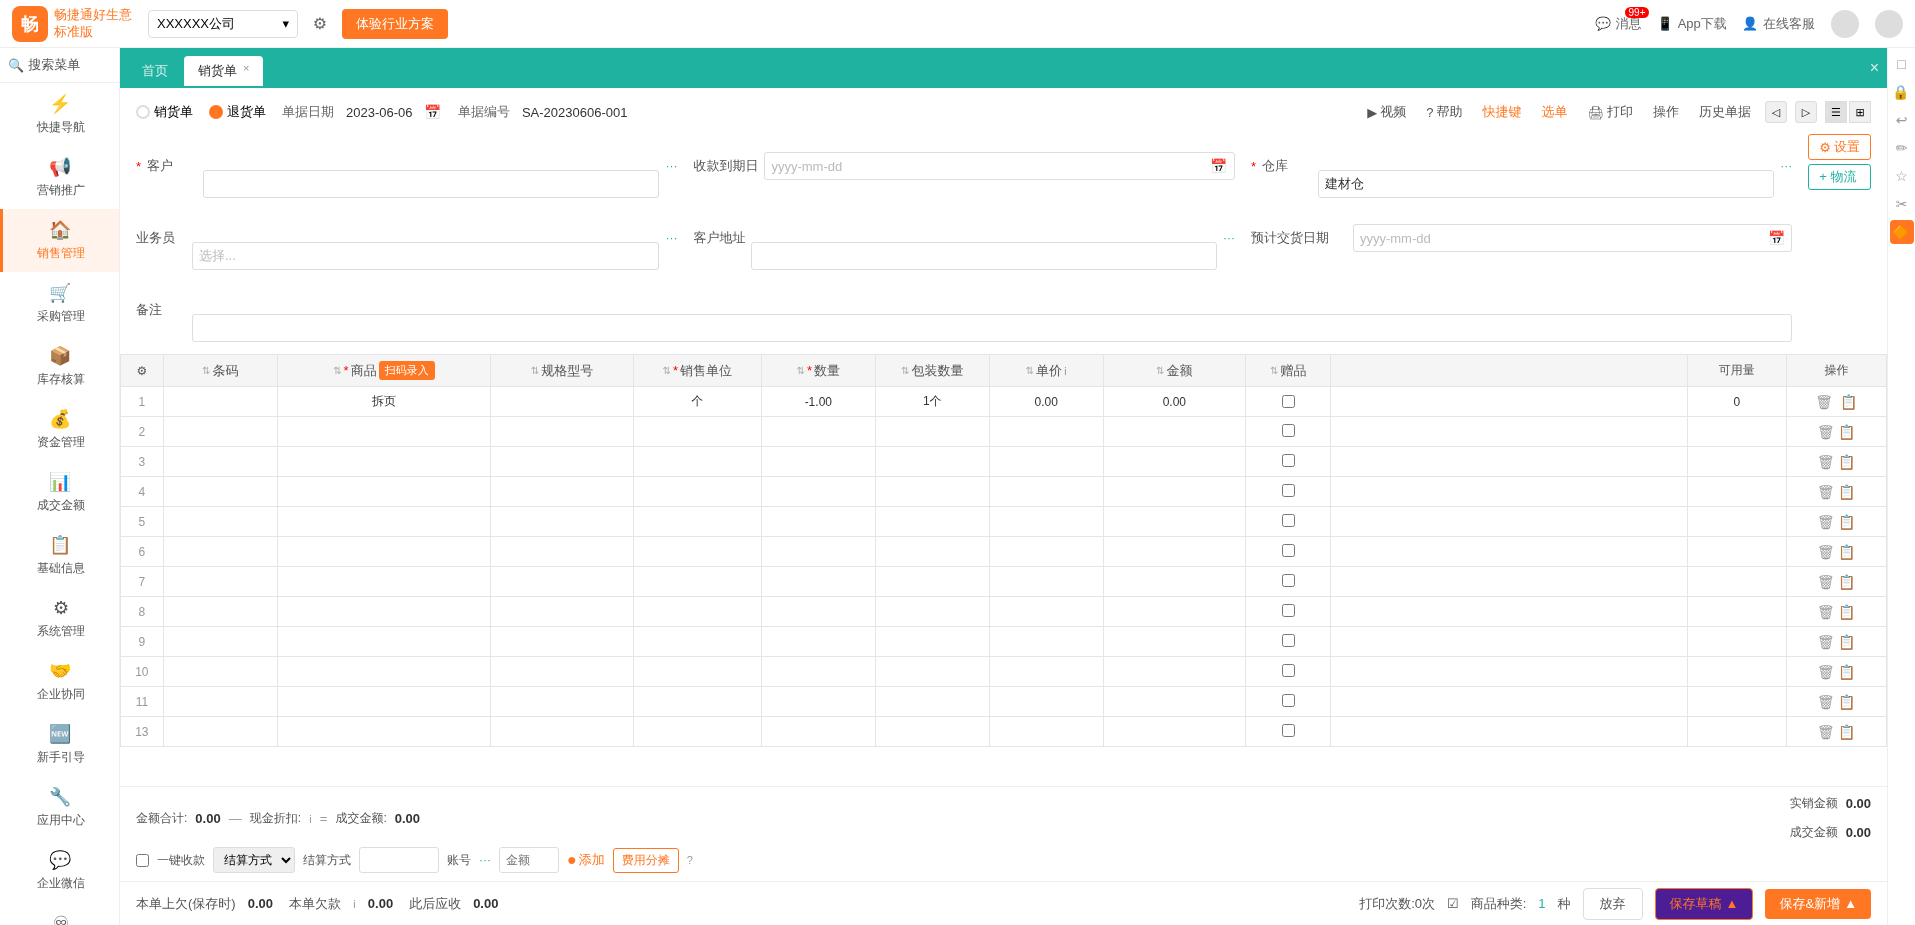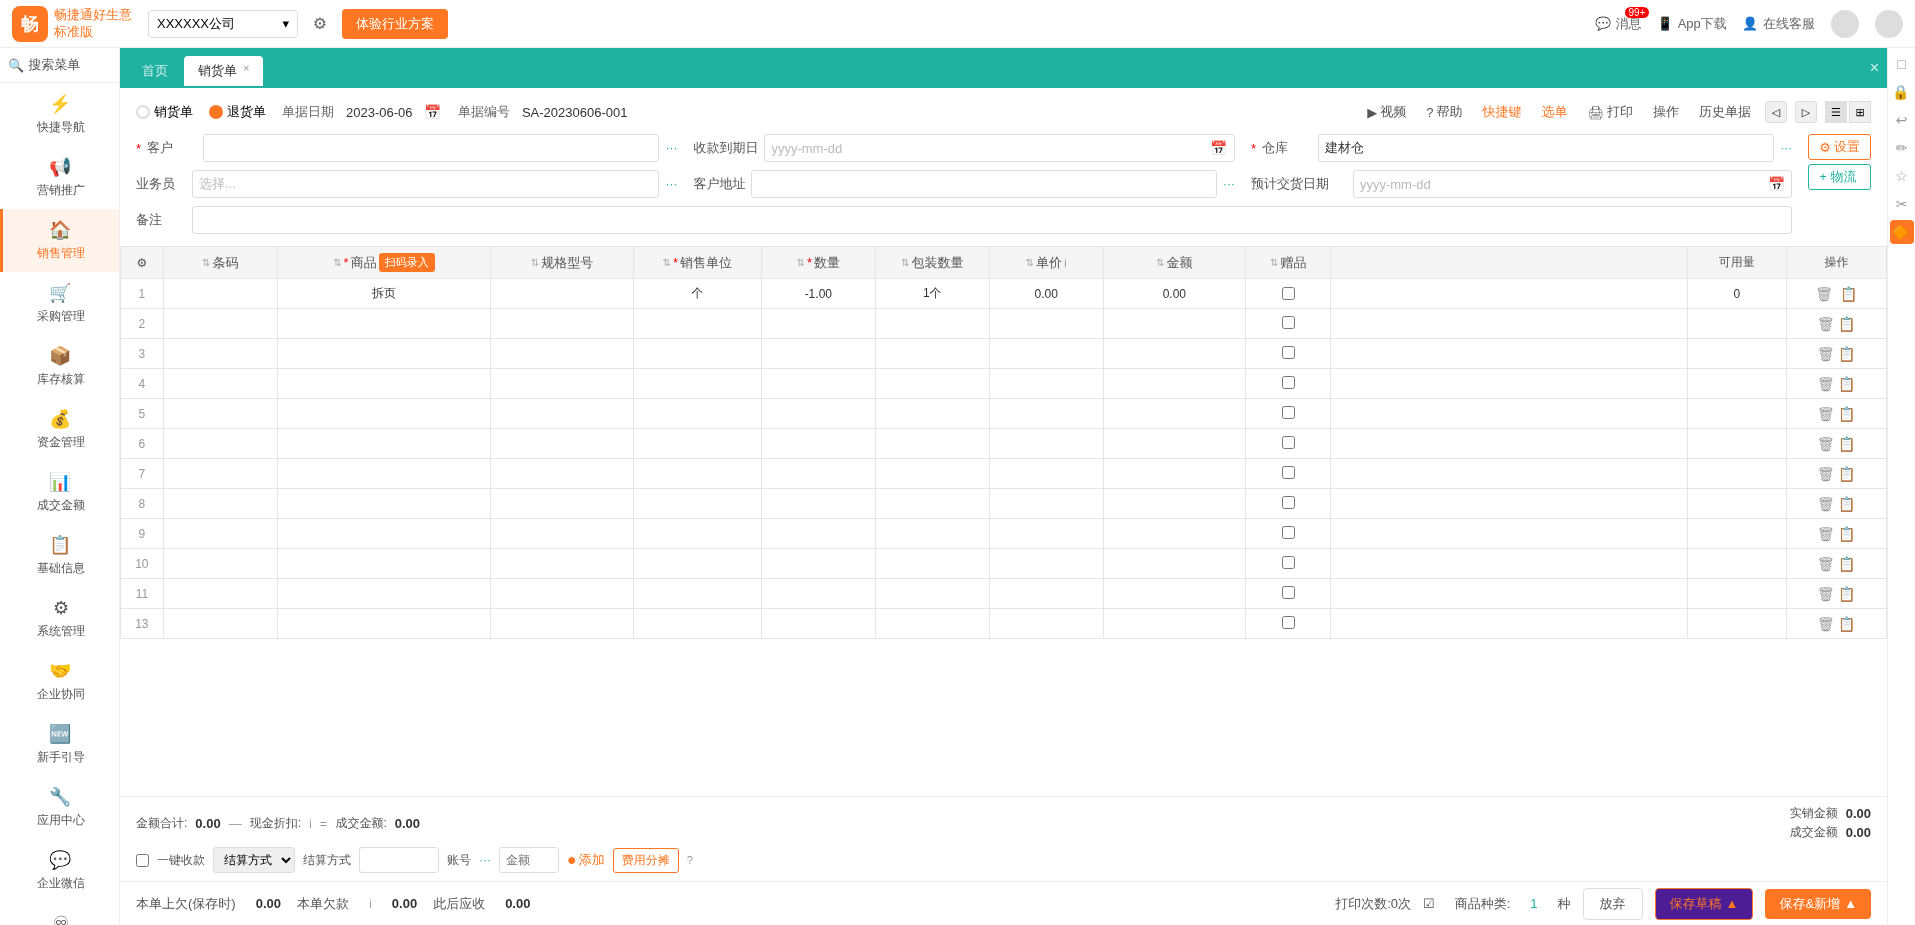--- a/index.html
+++ b/index.html
@@ -54,21 +54,21 @@
     .toolbar-btn { display: flex; align-items: center; gap: 3px; cursor: pointer; color: #555; font-size: 12px; padding: 3px 6px; }
     .toolbar-btn.orange { color: #ff7722; }
     .nav-btn { width: 22px; height: 22px; background: #f0f0f0; border: 1px solid #ddd; border-radius: 3px; display: flex; align-items: center; justify-content: center; cursor: pointer; font-size: 11px; }
     .view-btns { display: flex; gap: 2px; }
     .view-btn { width: 22px; height: 22px; background: #f0f0f0; border: 1px solid #ddd; display: flex; align-items: center; justify-content: center; cursor: pointer; font-size: 11px; }
     .view-btn.active { background: #e0e0e0; }
     .form-field-row { display: flex; align-items: center; gap: 16px; }
     .form-field { display: flex; align-items: center; gap: 6px; flex: 1; }
     .field-label { color: #555; white-space: nowrap; min-width: 50px; }
     .field-required { color: #f00; }
-    .field-input { flex: 1; border: 1px solid #ddd; border-radius: 3px; padding: 4px 6px; height: 28px; outline: none; color: #333; }
+    .field-input { flex: 1; border: 1px solid #ddd; border-radius: 3px; padding: 4px 6px; height: 28px; outline: none; color: #333; margin-top: 36px; }
     .field-placeholder { color: #bbb; }
     .field-dots { color: #20b2a0; cursor: pointer; font-size: 12px; }
     .date-input { flex: 1; border: 1px solid #ddd; border-radius: 3px; padding: 4px 6px; height: 28px; color: #bbb; display: flex; align-items: center; justify-content: space-between; }
     .action-btns { display: flex; flex-direction: column; gap: 4px; margin-left: auto; }
     .settings-btn { background: #fff; border: 1px solid #ff7722; color: #ff7722; border-radius: 3px; padding: 3px 10px; cursor: pointer; font-size: 12px; display: flex; align-items: center; gap: 3px; }
     .logistics-btn { background: #fff; border: 1px solid #20b2a0; color: #20b2a0; border-radius: 3px; padding: 3px 10px; cursor: pointer; font-size: 12px; display: flex; align-items: center; gap: 3px; }
     .remark-row { display: flex; align-items: center; gap: 6px; }
 
     
     .table-area { flex: 1; overflow: auto; background: #fff; margin: 0 0 0 0; }
@@ -95,21 +95,21 @@
     .info-icon { color: #999; cursor: pointer; font-size: 11px; }
     .payment-row { display: flex; align-items: center; gap: 8px; }
     .checkbox-small { width: 13px; height: 13px; cursor: pointer; }
     .payment-select { border: 1px solid #ddd; border-radius: 3px; padding: 3px 6px; height: 26px; font-size: 12px; }
     .add-btn-orange { background: none; border: none; color: #ff7722; cursor: pointer; font-size: 12px; display: flex; align-items: center; gap: 2px; }
     .split-btn { background: #fff; border: 1px solid #ff7722; color: #ff7722; border-radius: 3px; padding: 3px 8px; cursor: pointer; font-size: 12px; }
     .help-icon { color: #999; cursor: pointer; font-size: 11px; }
 
     
     .status-bar { height: 44px; background: #fff; border-top: 1px solid #eee; display: flex; align-items: center; padding: 0 16px; gap: 16px; flex-shrink: 0; }
-    .status-item { display: flex; align-items: center; gap: 20px; font-size: 12px; color: #555; }
+    .status-item { display: flex; align-items: center; gap: 12px; font-size: 12px; color: #555; }
     .status-value { color: #333; font-weight: bold; }
     .status-right { margin-left: auto; display: flex; align-items: center; gap: 12px; }
     .discard-btn { background: #fff; border: 1px solid #ddd; border-radius: 4px; padding: 6px 16px; cursor: pointer; font-size: 13px; color: #555; }
     .save-draft-btn { background: #4c1d95; border: 1px solid #ff7722; color: #ff7722; border-radius: 4px; padding: 6px 14px; cursor: pointer; font-size: 13px; display: flex; align-items: center; gap: 4px; }
     .save-new-btn { background: #ff7722; border: none; color: #fff; border-radius: 4px; padding: 6px 14px; cursor: pointer; font-size: 13px; display: flex; align-items: center; gap: 4px; }
     .right-sidebar { width: 28px; background: #fff; border-left: 1px solid #eee; display: flex; flex-direction: column; align-items: center; padding: 4px 0; gap: 4px; }
     .rs-btn { width: 24px; height: 24px; display: flex; align-items: center; justify-content: center; cursor: pointer; color: #999; font-size: 14px; }
     .rs-btn.active { color: #ff7722; }
     .product-count { color: #20b2a0; }
     .close-icon-white { color: rgba(255,255,255,0.8); font-size: 16px; cursor: pointer; margin-left: auto; }
@@ -617,21 +617,21 @@
     <div class="bottom-area">
       <div class="summary-row">
         <span class="summary-label">金额合计:</span>
         <span class="summary-value">0.00</span>
         <span class="dash-icon">—</span>
         <span class="summary-label">现金折扣:</span>
         <span class="info-icon">ℹ</span>
         <span class="equals-icon">=</span>
         <span class="summary-label">成交金额:</span>
         <span class="summary-value">0.00</span>
-        <div style="margin-left:auto; display:flex; flex-direction:column; align-items:flex-end; gap:2px;">
+        <div style="margin-left:auto; display:flex; flex-direction:column; align-items:flex-end; gap:12px;">
           <div style="display:flex; align-items:center; gap:8px;">
             <span class="summary-label">实销金额</span>
             <span class="summary-value">0.00</span>
           </div>
           <div style="display:flex; align-items:center; gap:8px;">
             <span class="summary-label">成交金额</span>
             <span class="summary-value">0.00</span>
           </div>
         </div>
       </div>

